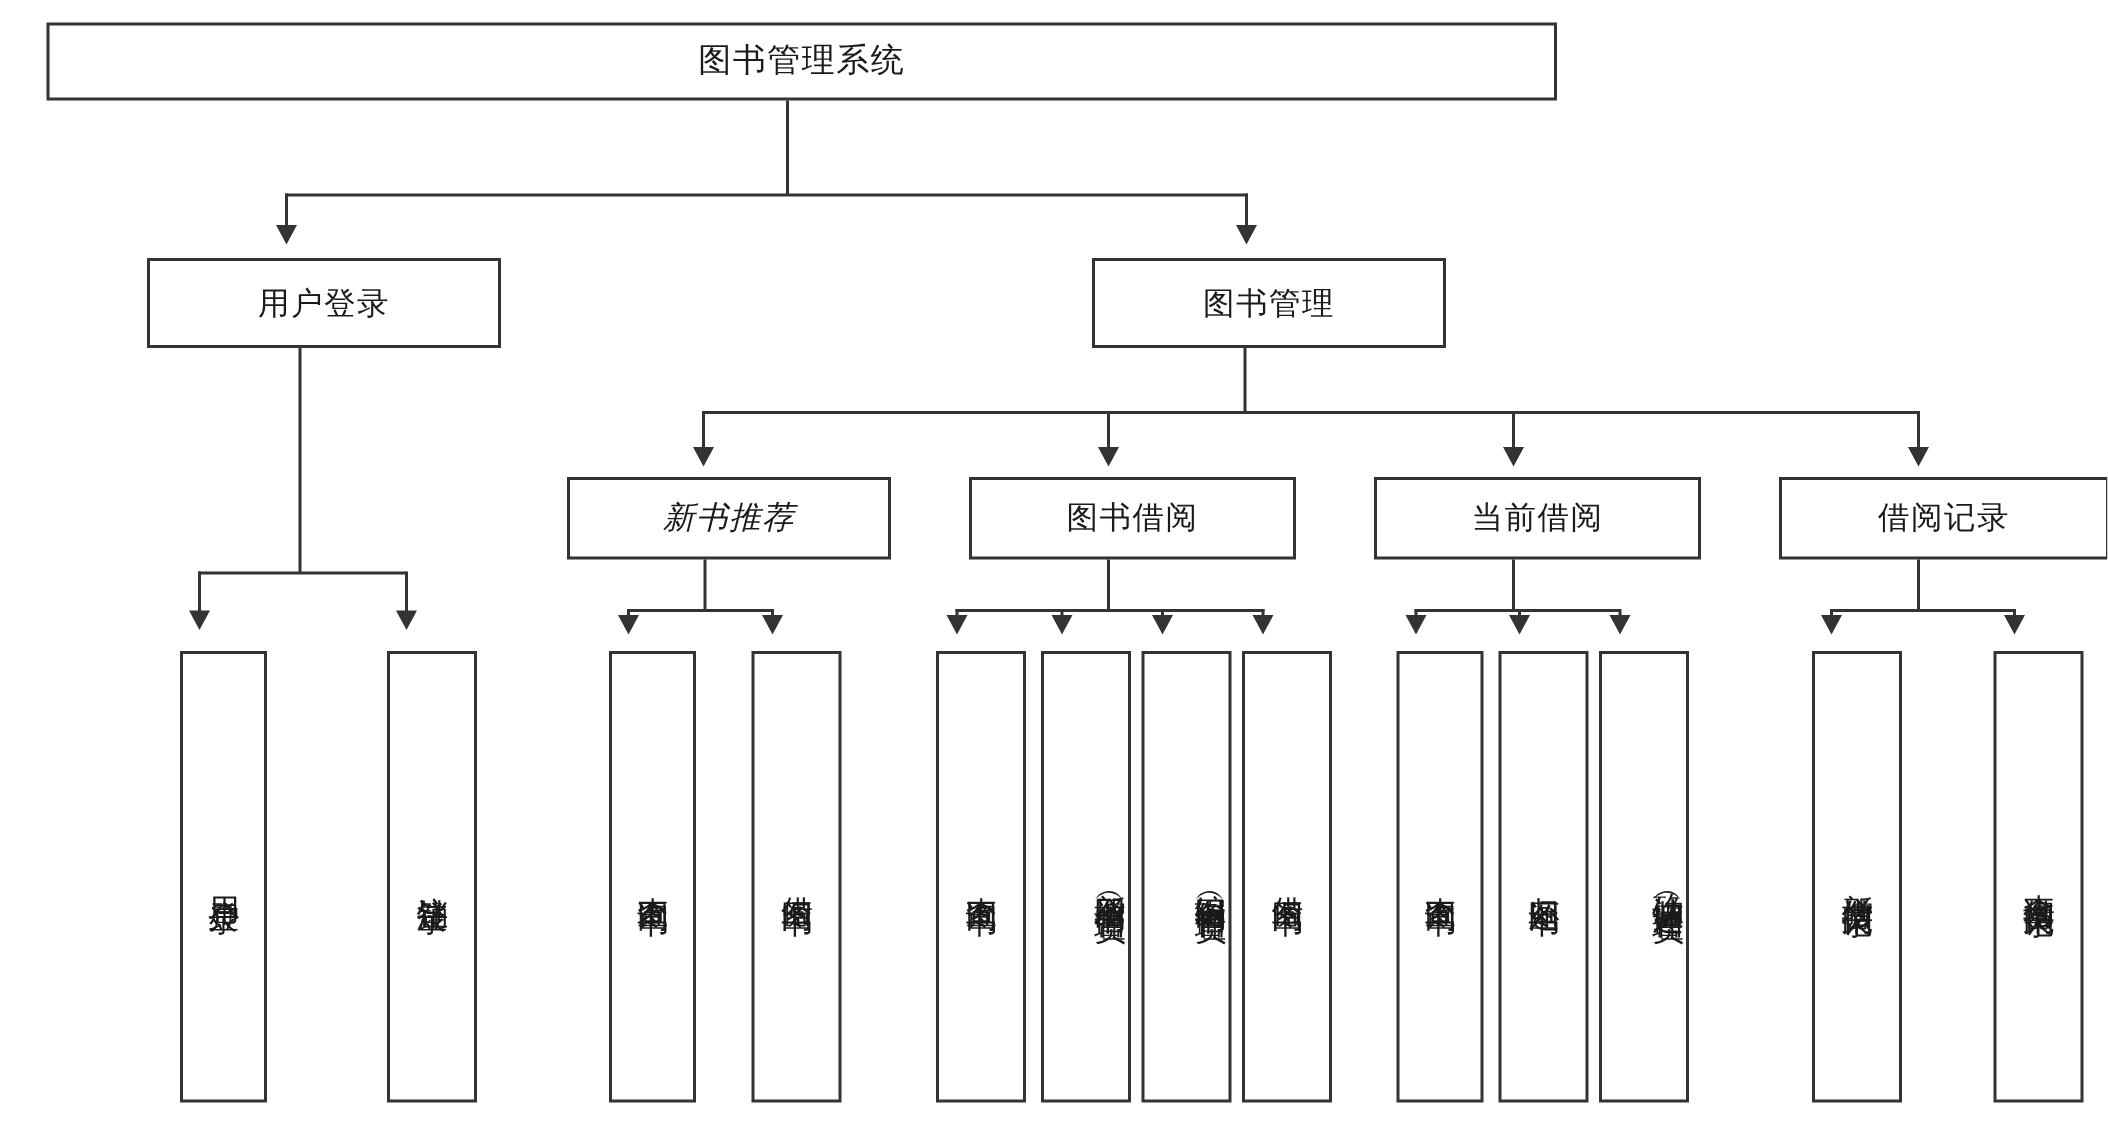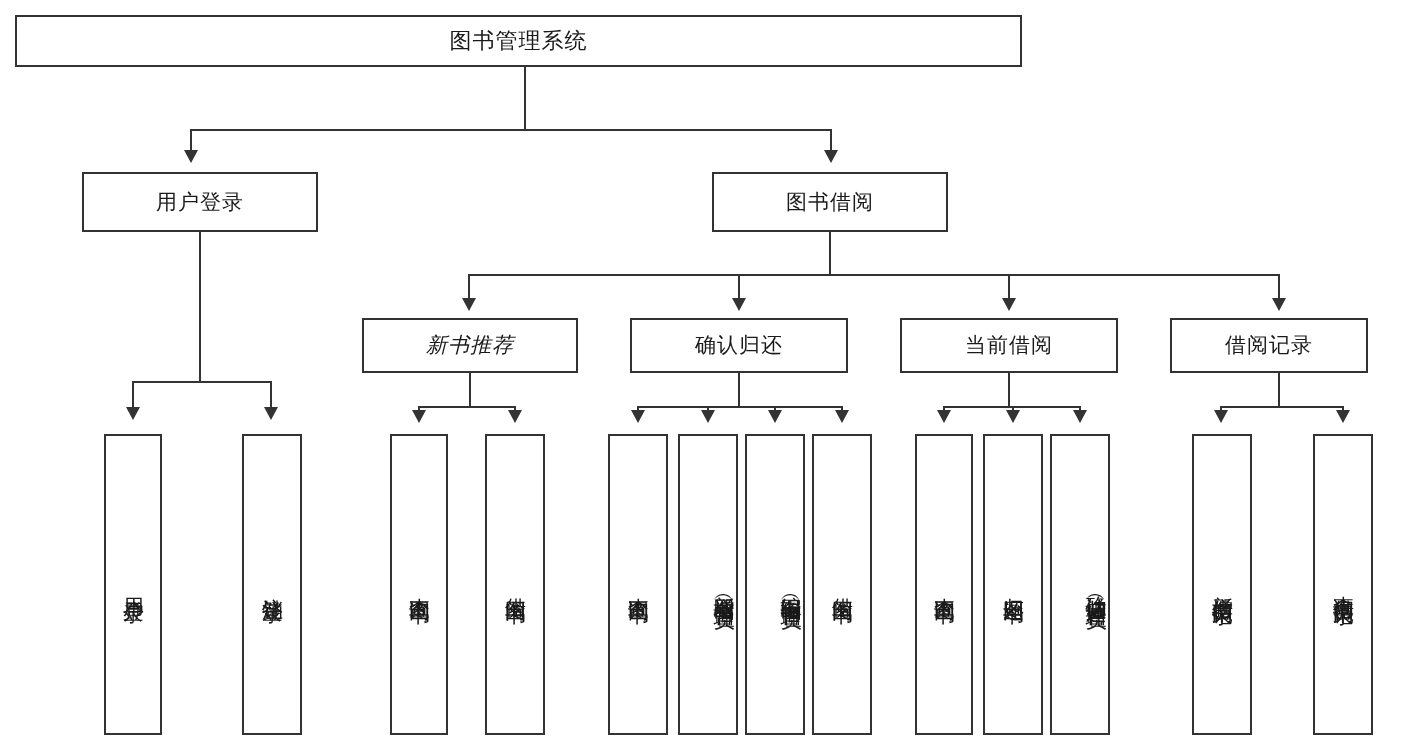--- a/index.html
+++ b/index.html
@@ -20,20 +20,21 @@
   
   .node {
     position: absolute;
     box-sizing: border-box;
     border: 2px solid #333333;
     background: #ffffff;
     display: flex;
     align-items: center;
     justify-content: center;
     color: #1a1a1a;
+    margin-left: 16px;
   }
   .node.h {                       
     font-size: 21px;
     line-height: 1;
     letter-spacing: 1px;
   }
   .node.root {
     font-size: 22px;
   }
   
@@ -93,21 +94,21 @@
 
   <div class="ln vline" style="left:190px; top:129px; width:2px; height:26px;"></div>
   <div class="arrow" style="left:184px; top:150px;"></div>
   <div class="ln vline" style="left:830px; top:129px; width:2px; height:26px;"></div>
   <div class="arrow" style="left:824px; top:150px;"></div>
 
   <div class="node h" style="left:82px; top:172px; width:236px; height:60px;">
     <span>用户登录</span>
   </div>
   <div class="node h" style="left:712px; top:172px; width:236px; height:60px;">
-    <span>图书借阅</span>
+    <span>图书管理</span>
   </div>
 
   <div class="ln vline" style="left:199px; top:232px; width:2px; height:150px;"></div>
   <div class="ln hline" style="left:132px; top:381px; width:139px; height:2px;"></div>
   <div class="ln vline" style="left:132px; top:381px; width:2px; height:30px;"></div>
   <div class="arrow" style="left:126px; top:407px;"></div>
   <div class="ln vline" style="left:270px; top:381px; width:2px; height:30px;"></div>
   <div class="arrow" style="left:264px; top:407px;"></div>
 
   <div class="ln vline" style="left:829px; top:232px; width:2px; height:43px;"></div>
@@ -118,26 +119,26 @@
   <div class="arrow" style="left:732px; top:298px;"></div>
   <div class="ln vline" style="left:1008px; top:274px; width:2px; height:28px;"></div>
   <div class="arrow" style="left:1002px; top:298px;"></div>
   <div class="ln vline" style="left:1278px; top:274px; width:2px; height:28px;"></div>
   <div class="arrow" style="left:1272px; top:298px;"></div>
 
   <div class="node h" style="left:362px; top:318px; width:216px; height:55px;font-style:italic;">
     <span>新书推荐</span>
   </div>
   <div class="node h" style="left:630px; top:318px; width:218px; height:55px;">
-    <span>确认归还</span>
+    <span>图书借阅</span>
   </div>
   <div class="node h" style="left:900px; top:318px; width:218px; height:55px;align-items:center;">
     <span>当前借阅</span>
   </div>
-  <div class="node h" style="left:1170px; top:318px; width:198px; height:55px;font-family:Liberation Serif, serif;">
+  <div class="node h" style="left:1170px; top:318px; width:220px; height:55px;font-family:Liberation Serif, serif;">
     <span>借阅记录</span>
   </div>
 
   <div class="ln vline" style="left:469px; top:373px; width:2px; height:34px;"></div>
   <div class="ln hline" style="left:418px; top:406px; width:98px; height:2px;"></div>
   <div class="ln vline" style="left:418px; top:406px; width:2px; height:6px;"></div>
   <div class="arrow" style="left:412px; top:410px;"></div>
   <div class="ln vline" style="left:514px; top:406px; width:2px; height:6px;"></div>
   <div class="arrow" style="left:508px; top:410px;"></div>
 

